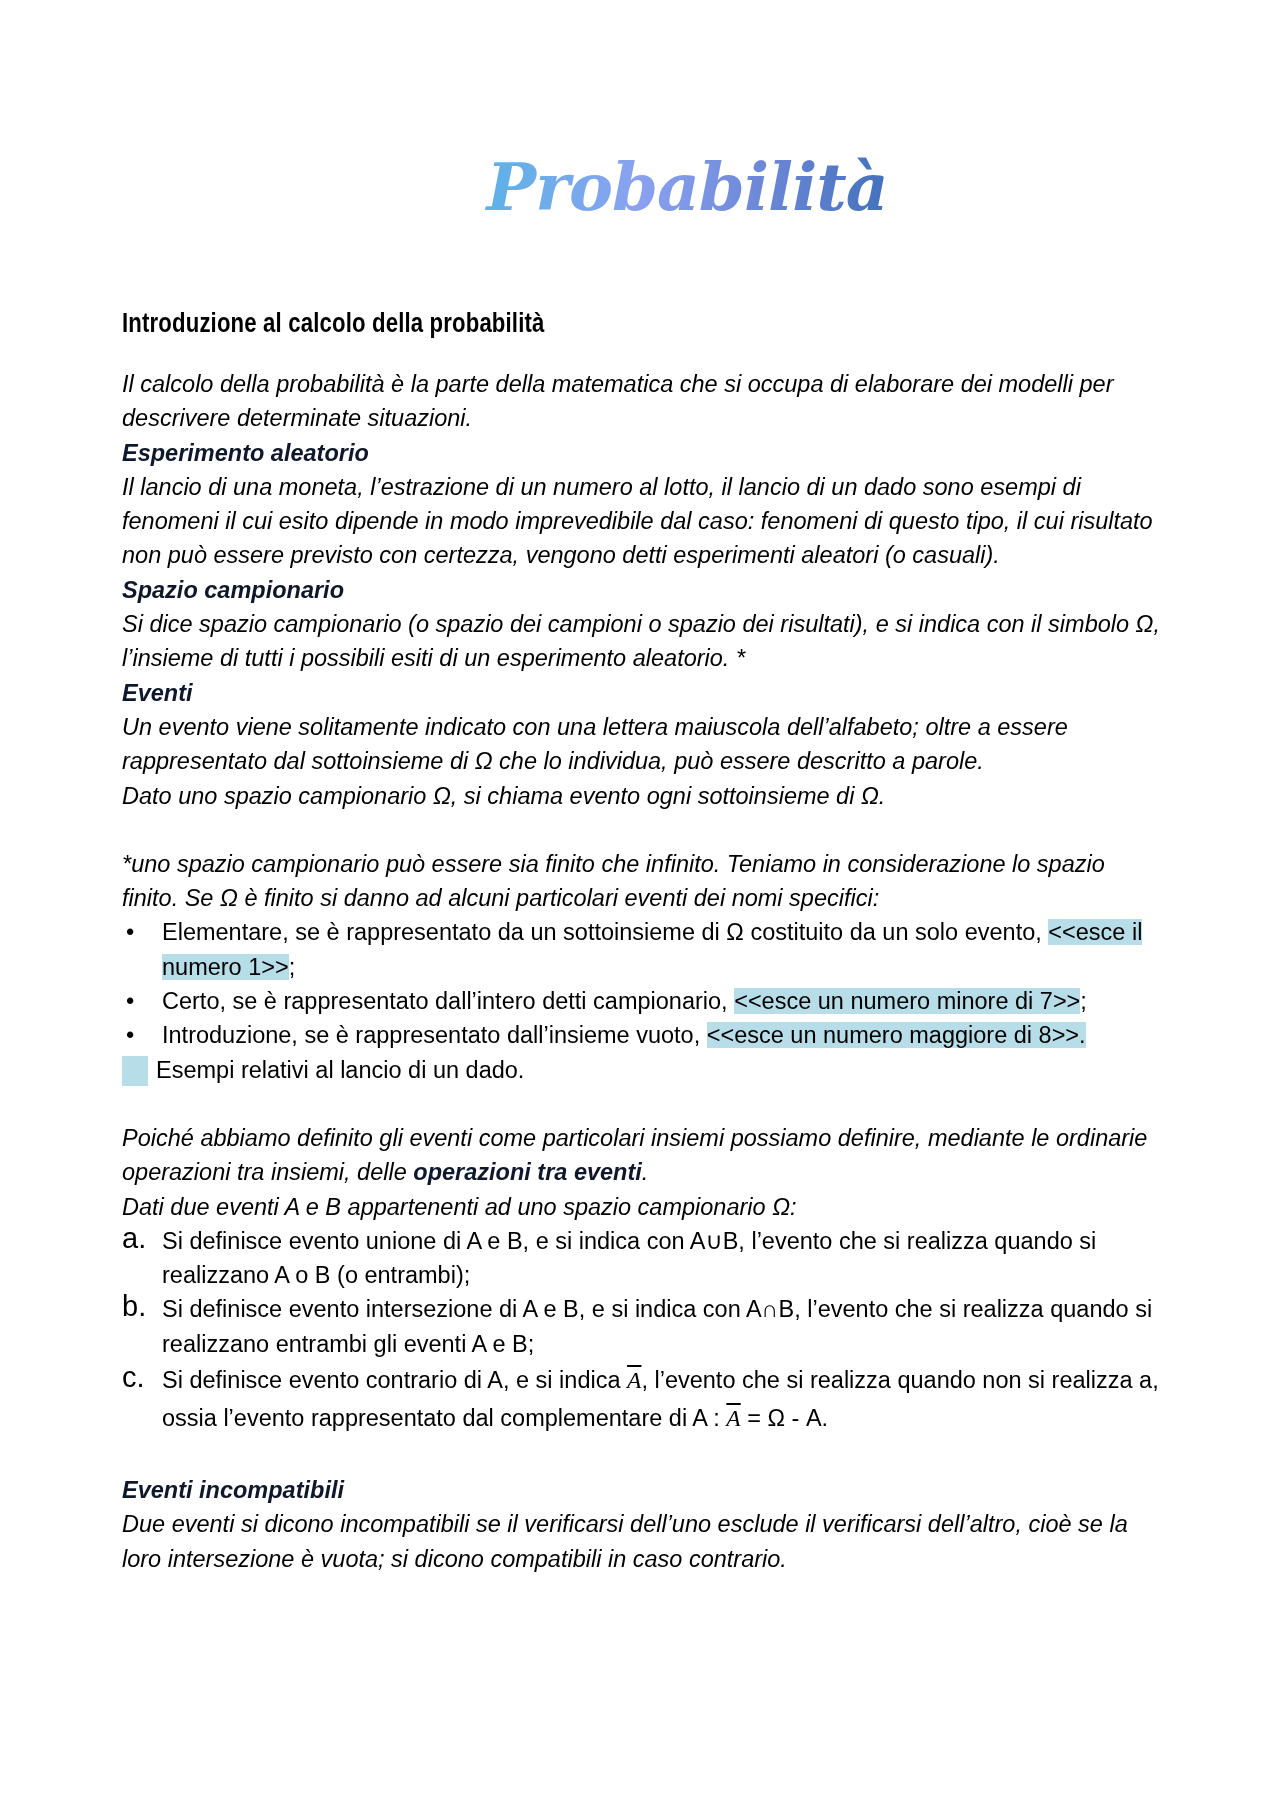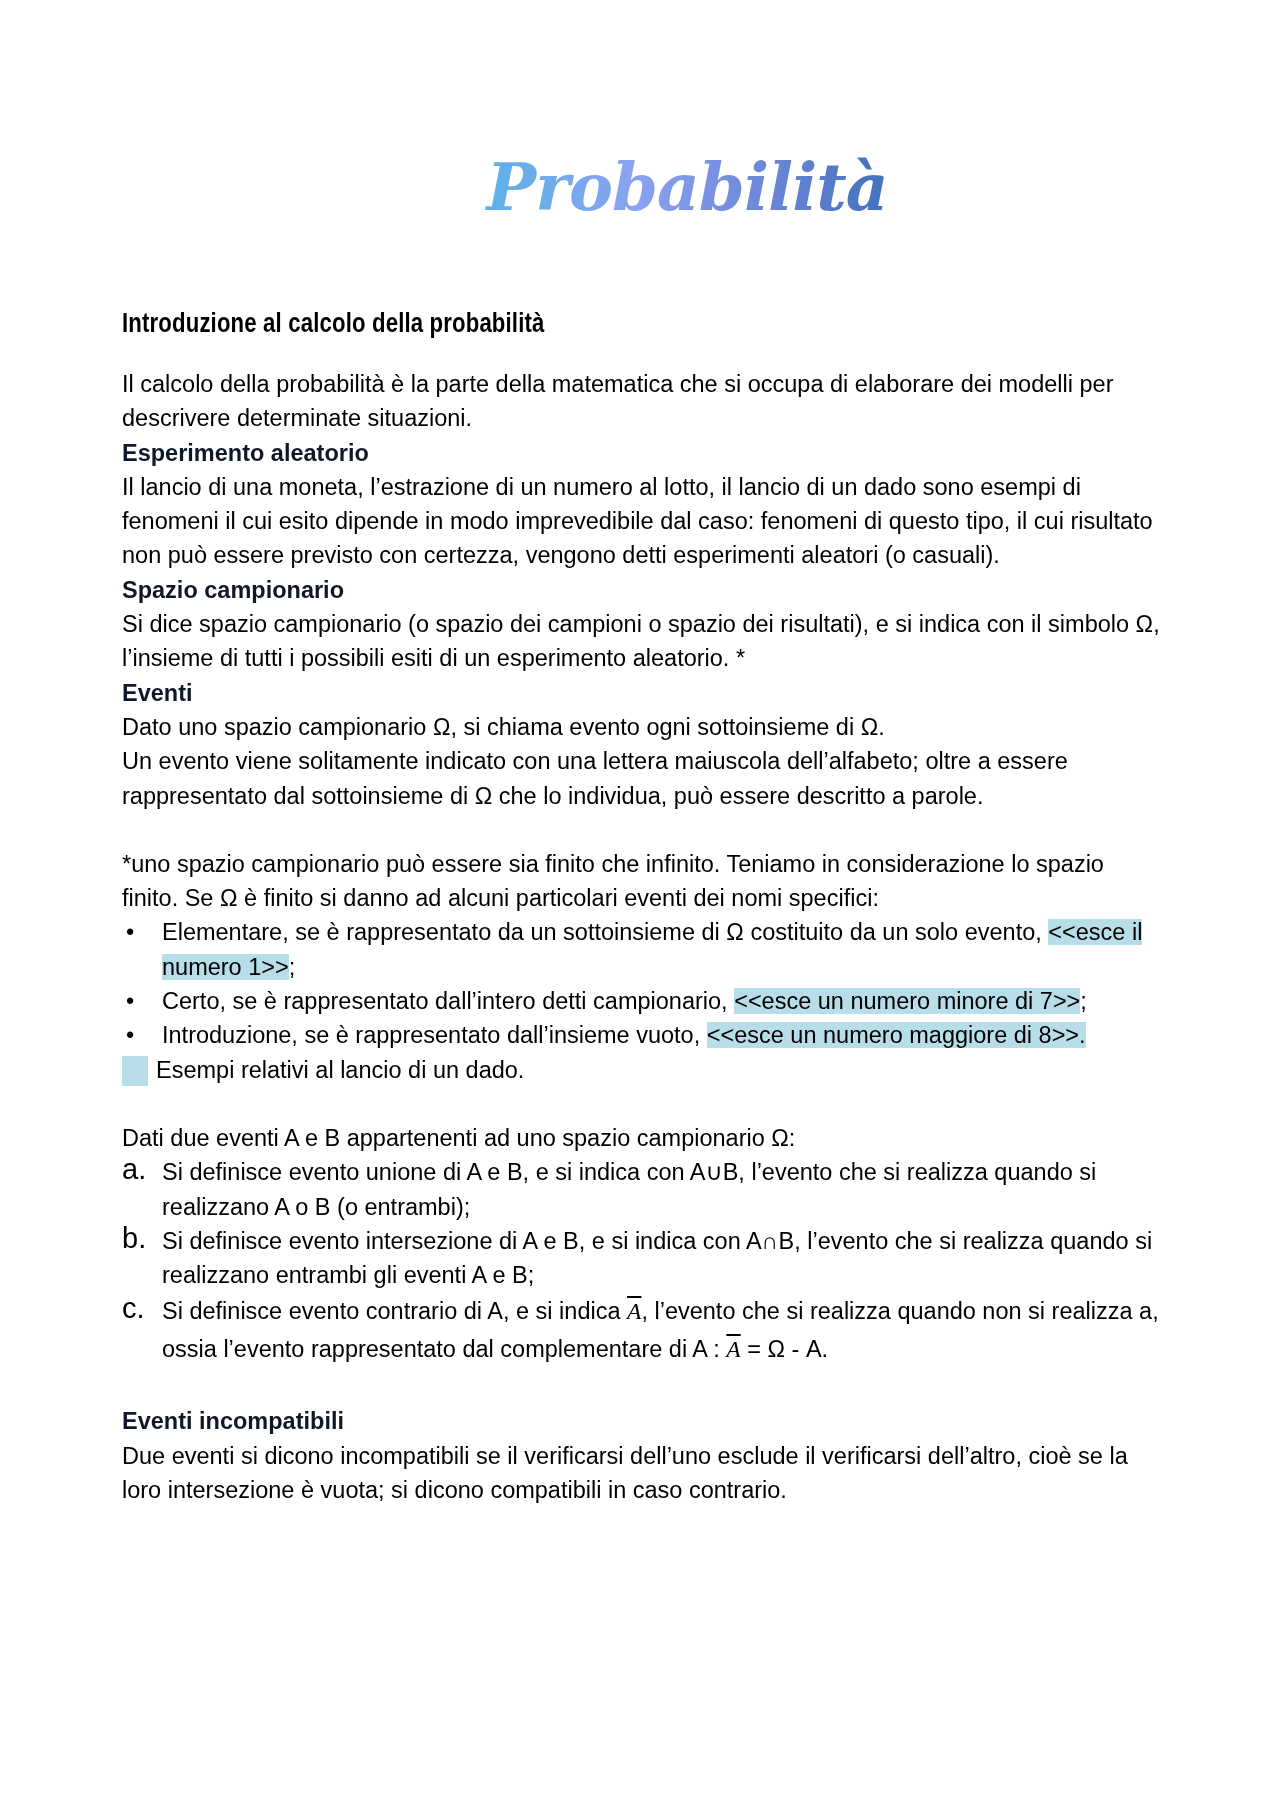--- a/index.html
+++ b/index.html
@@ -14,21 +14,21 @@
   }
   .content {
     position: absolute; left: 122px; width: 1040px; top: 262px;
     font-family: "Liberation Sans", sans-serif; font-size: 23.5px; line-height: 34.3px; margin-top: 39px;
   }
   .h1 {
     font-family: "Liberation Sans", sans-serif; font-weight: bold; font-size: 27px;
     line-height: 44px; transform: scaleX(0.82); transform-origin: left center;
     margin-bottom: 22px; white-space: nowrap; letter-spacing: 0.2px;
   }
-  p { margin: 0; }
+  p { margin: 0; font-style: italic; }
   .red { color: #0f172a; font-weight: bold; }
   .gap { height: 34px; }
   .hl { background: #b7dde8; }
   ul.bul { list-style: none; margin: 0; padding: 0; }
   ul.bul li { position: relative; padding-left: 40px; }
   ul.bul li .dot { position: absolute; left: 4px; top: 0; }
   .note-line { position: relative; padding-left: 34px; }
   .note-swatch { position: absolute; left: 0; top: 3px; width: 26px; height: 30px; background: #b7dde8; }
   ol.alpha { list-style: none; margin: 0; padding: 0; }
   ol.alpha li { position: relative; padding-left: 40px; }
@@ -48,22 +48,22 @@
 
     <p>Il calcolo della probabilità è la parte della matematica che si occupa di elaborare dei modelli per descrivere determinate situazioni.</p>
 
     <p class="red">Esperimento aleatorio</p>
     <p>Il lancio di una moneta, l’estrazione di un numero al lotto, il lancio di un dado sono esempi di fenomeni il cui esito dipende in modo imprevedibile dal caso: fenomeni di questo tipo, il cui risultato non può essere previsto con certezza, vengono detti esperimenti aleatori (o casuali).</p>
 
     <p class="red">Spazio campionario</p>
     <p>Si dice spazio campionario (o spazio dei campioni o spazio dei risultati), e si indica con il simbolo Ω, l’insieme di tutti i possibili esiti di un esperimento aleatorio. *</p>
 
     <p class="red">Eventi</p>
+    <p>Un evento viene solitamente indicato con una lettera maiuscola dell’alfabeto; oltre a essere rappresentato dal sottoinsieme di Ω che lo individua, può essere descritto a parole.</p>
     <p>Dato uno spazio campionario Ω, si chiama evento ogni sottoinsieme di Ω.</p>
-    <p>Un evento viene solitamente indicato con una lettera maiuscola dell’alfabeto; oltre a essere rappresentato dal sottoinsieme di Ω che lo individua, può essere descritto a parole.</p>
 
     <div class="gap"></div>
 
     <p>*uno spazio campionario può essere sia finito che infinito. Teniamo in considerazione lo spazio finito. Se Ω è finito si danno ad alcuni particolari eventi dei nomi specifici:</p>
     <ul class="bul">
       <li>
         <span class="dot">•</span>
         <span>Elementare, se è rappresentato da un sottoinsieme di Ω costituito da un solo evento, </span><span class="hl">&lt;&lt;esce il numero 1&gt;&gt;</span><span>;</span>
       </li>
       <li>
@@ -75,20 +75,21 @@
         <span>Introduzione, se è rappresentato dall’insieme vuoto, </span><span class="hl">&lt;&lt;esce un numero maggiore di 8&gt;&gt;.</span><span></span>
       </li>
     </ul>
     <div class="note-line">
       <span class="note-swatch"></span>
       <span>Esempi relativi al lancio di un dado.</span>
     </div>
 
     <div class="gap"></div>
 
+    <p><span>Poiché abbiamo definito gli eventi come particolari insiemi possiamo definire, mediante le ordinarie operazioni tra insiemi, delle </span><span class="red">operazioni tra eventi</span><span>.</span></p>
     <p>Dati due eventi A e B appartenenti ad uno spazio campionario Ω:</p>
 
     <ol class="alpha">
       <li>
         <span class="mk">a.</span>
         <span>Si definisce evento unione di A e B, e si indica con A∪B, l’evento che si realizza quando si realizzano A o B (o entrambi);</span>
       </li>
       <li>
         <span class="mk">b.</span>
         <span>Si definisce evento intersezione di A e B, e si indica con A∩B, l’evento che si realizza quando si realizzano entrambi gli eventi A e B;</span>

